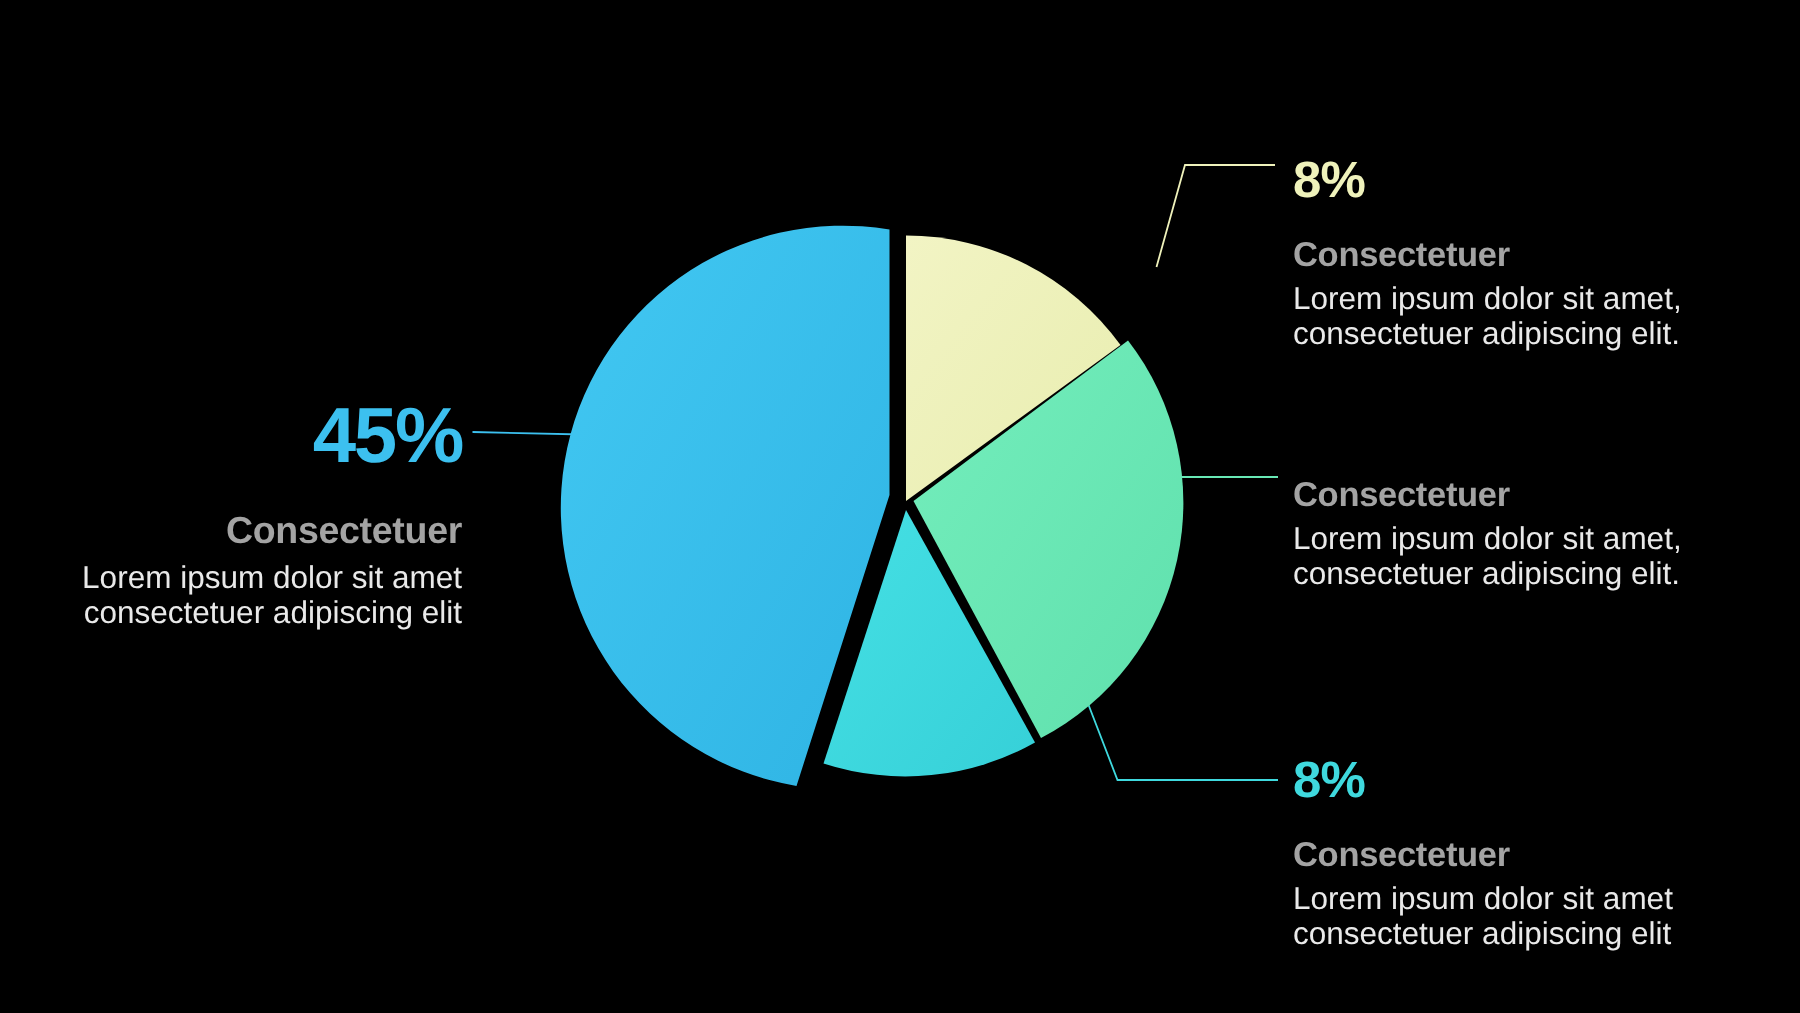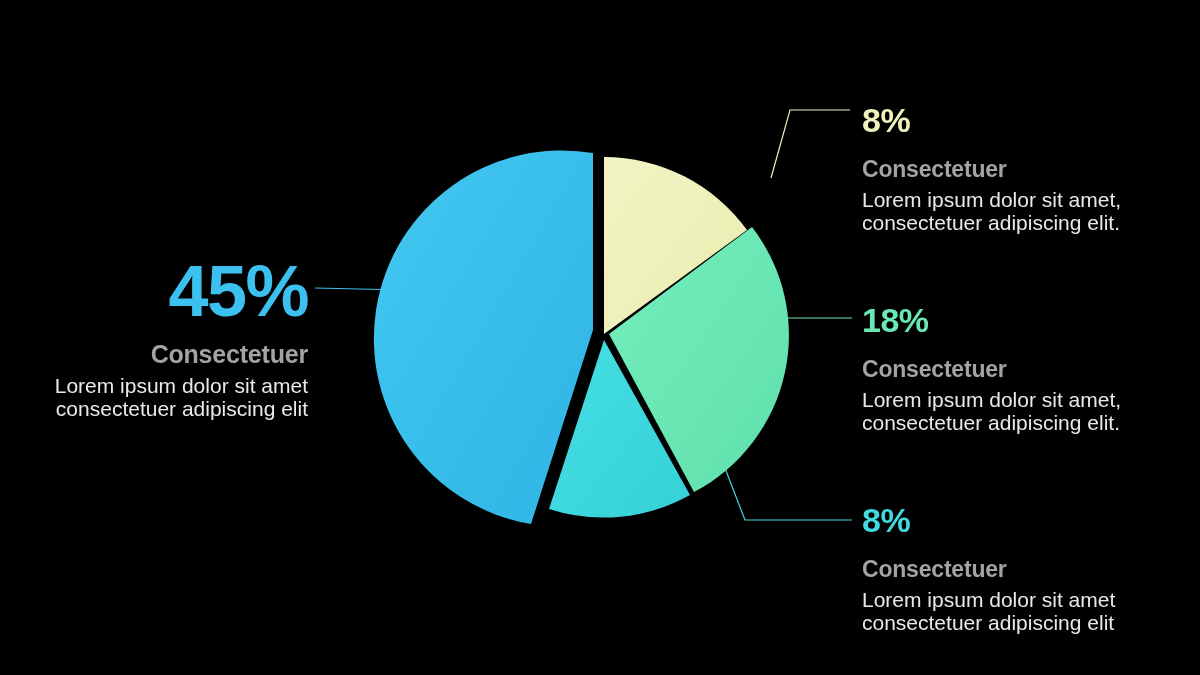--- a/index.html
+++ b/index.html
@@ -58,21 +58,21 @@
   #block-22 { top: 500px; }
 
   
   #block-45 {
     left: 20px;
     top: 258px;
     width: 288px;
     text-align: right;
   }
   #block-45 .pct {
-    font-size: 72px;
+    font-size: 52px;
     line-height: 66px;
     letter-spacing: -1.5px;
   }
   #block-45 .heading {
     font-size: 25px;
     line-height: 29px;
   }
 </style>
 </head>
 <body>
@@ -121,21 +121,20 @@
   </div>
 
   <div class="label-block right-block" id="block-15">
     <div class="pct" style="color:#EFF2BB">8%</div>
     <div class="heading">Consectetuer</div>
     <div class="body-text">Lorem ipsum dolor sit amet,</div>
     <div class="body-text">consectetuer adipiscing elit.</div>
   </div>
 
   <div class="label-block right-block" id="block-18">
-    <div class="pct" style="color:#69E8B5">18%</div>
     <div class="heading">Consectetuer</div>
     <div class="body-text">Lorem ipsum dolor sit amet,</div>
     <div class="body-text">consectetuer adipiscing elit.</div>
   </div>
 
   <div class="label-block right-block" id="block-22">
     <div class="pct" style="color:#3FD9DE">8%</div>
     <div class="heading">Consectetuer</div>
     <div class="body-text">Lorem ipsum dolor sit amet</div>
     <div class="body-text">consectetuer adipiscing elit</div>

